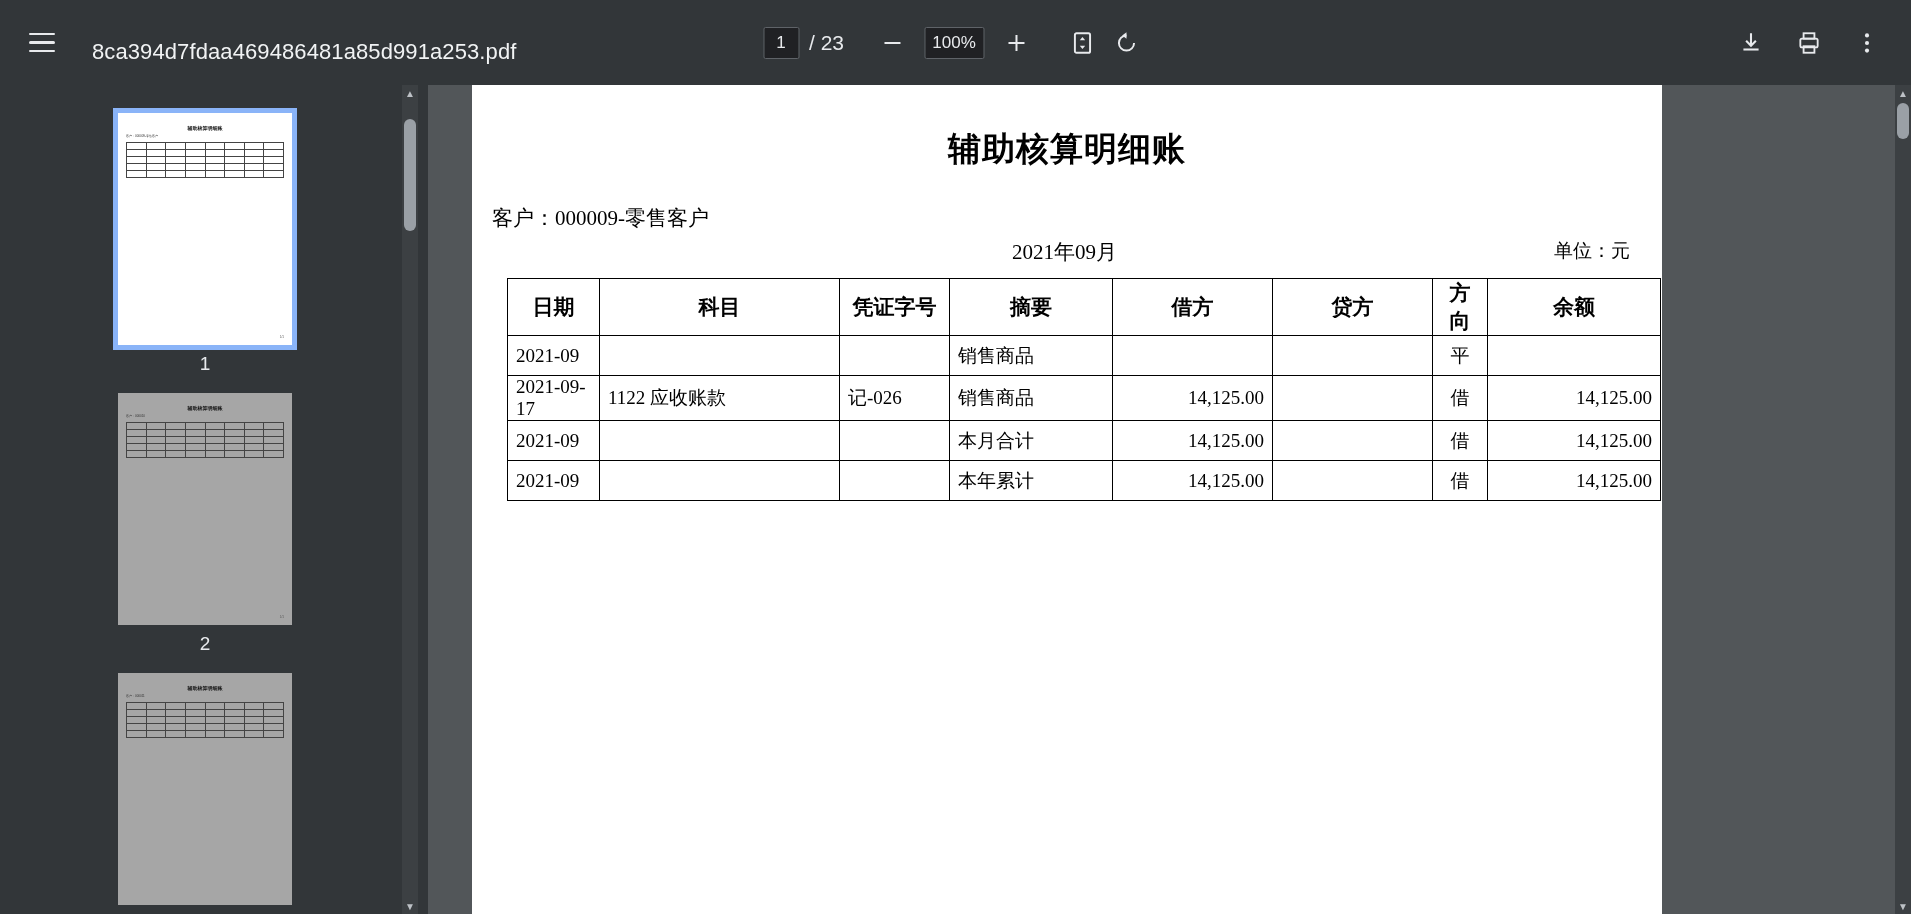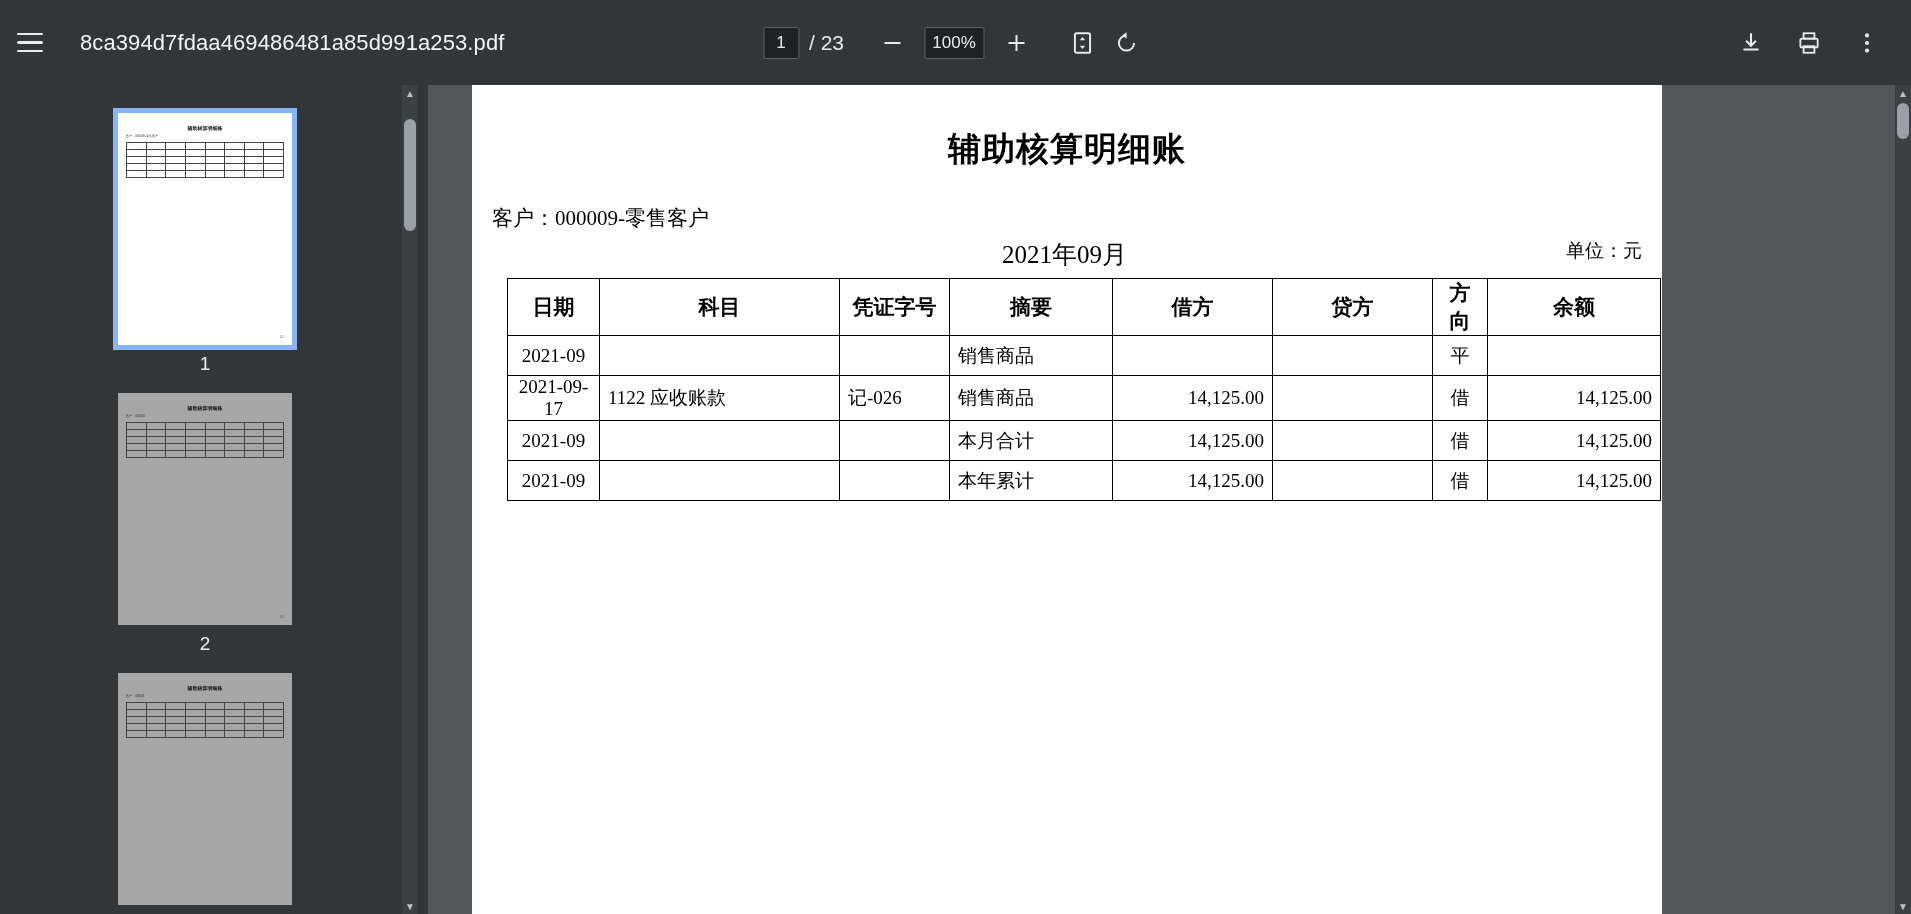--- a/index.html
+++ b/index.html
@@ -16,23 +16,23 @@
     position: absolute;
     top: 0; left: 0;
     width: 1911px; height: 85px;
     background: #323639;
     display: flex;
     align-items: center;
     color: #e8eaed;
   }
   .tb-left {
     display: flex;
-    align-items: center;
+    align-items: flex-end;
     flex: 0 0 auto;
-    padding-left: 8px;
+    padding-left: 20px;
   }
   .hamburger {
     width: 44px; height: 44px;
     display: flex; flex-direction: column;
     justify-content: center; align-items: center;
     gap: 6px;
     cursor: pointer;
     border-radius: 50%;
   }
   .hamburger span {
@@ -232,26 +232,26 @@
   }
   .doc-row2 {
     position: relative;
     margin-top: 6px;
     height: 26px;
   }
   .doc-month {
     position: absolute;
     left: 0; right: 5px;
     text-align: center;
-    font-size: 25px;
+    font-size: 21px;
     font-family: "Liberation Serif", serif;
   }
   .doc-unit {
     position: absolute;
-    right: 20px;
+    right: 32px;
     font-size: 19px;
     font-family: "Liberation Serif", serif;
   }
   table.ledger {
     margin: 14px 18px 0 35px;
     width: calc(100% - 36px);
     border-collapse: collapse;
     font-family: "Liberation Serif", serif;
   }
   table.ledger th, table.ledger td {
@@ -259,21 +259,21 @@
     height: 40px;
     font-size: 19px;
     font-weight: normal;
     padding: 0 8px;
   }
   table.ledger th {
     font-weight: bold;
     font-size: 21px;
     text-align: center;
   }
-  .c-date   { width: 92px;  text-align: center; }
+  .c-date   { width: 92px;  }
   .c-subj   { width: 240px; text-align: left; }
   .c-voucher{ width: 110px;  text-align: left; }
   .c-desc   { width: 215j; text-align: left; }
   .c-debit  { width: 160px; text-align: right; }
   .c-credit { width: 160px; text-align: right; }
   .c-dir    { width: 55px;  text-align: center; }
   .c-bal    { width: 173px; text-align: right; }
 
   
   .vw-scroll {

